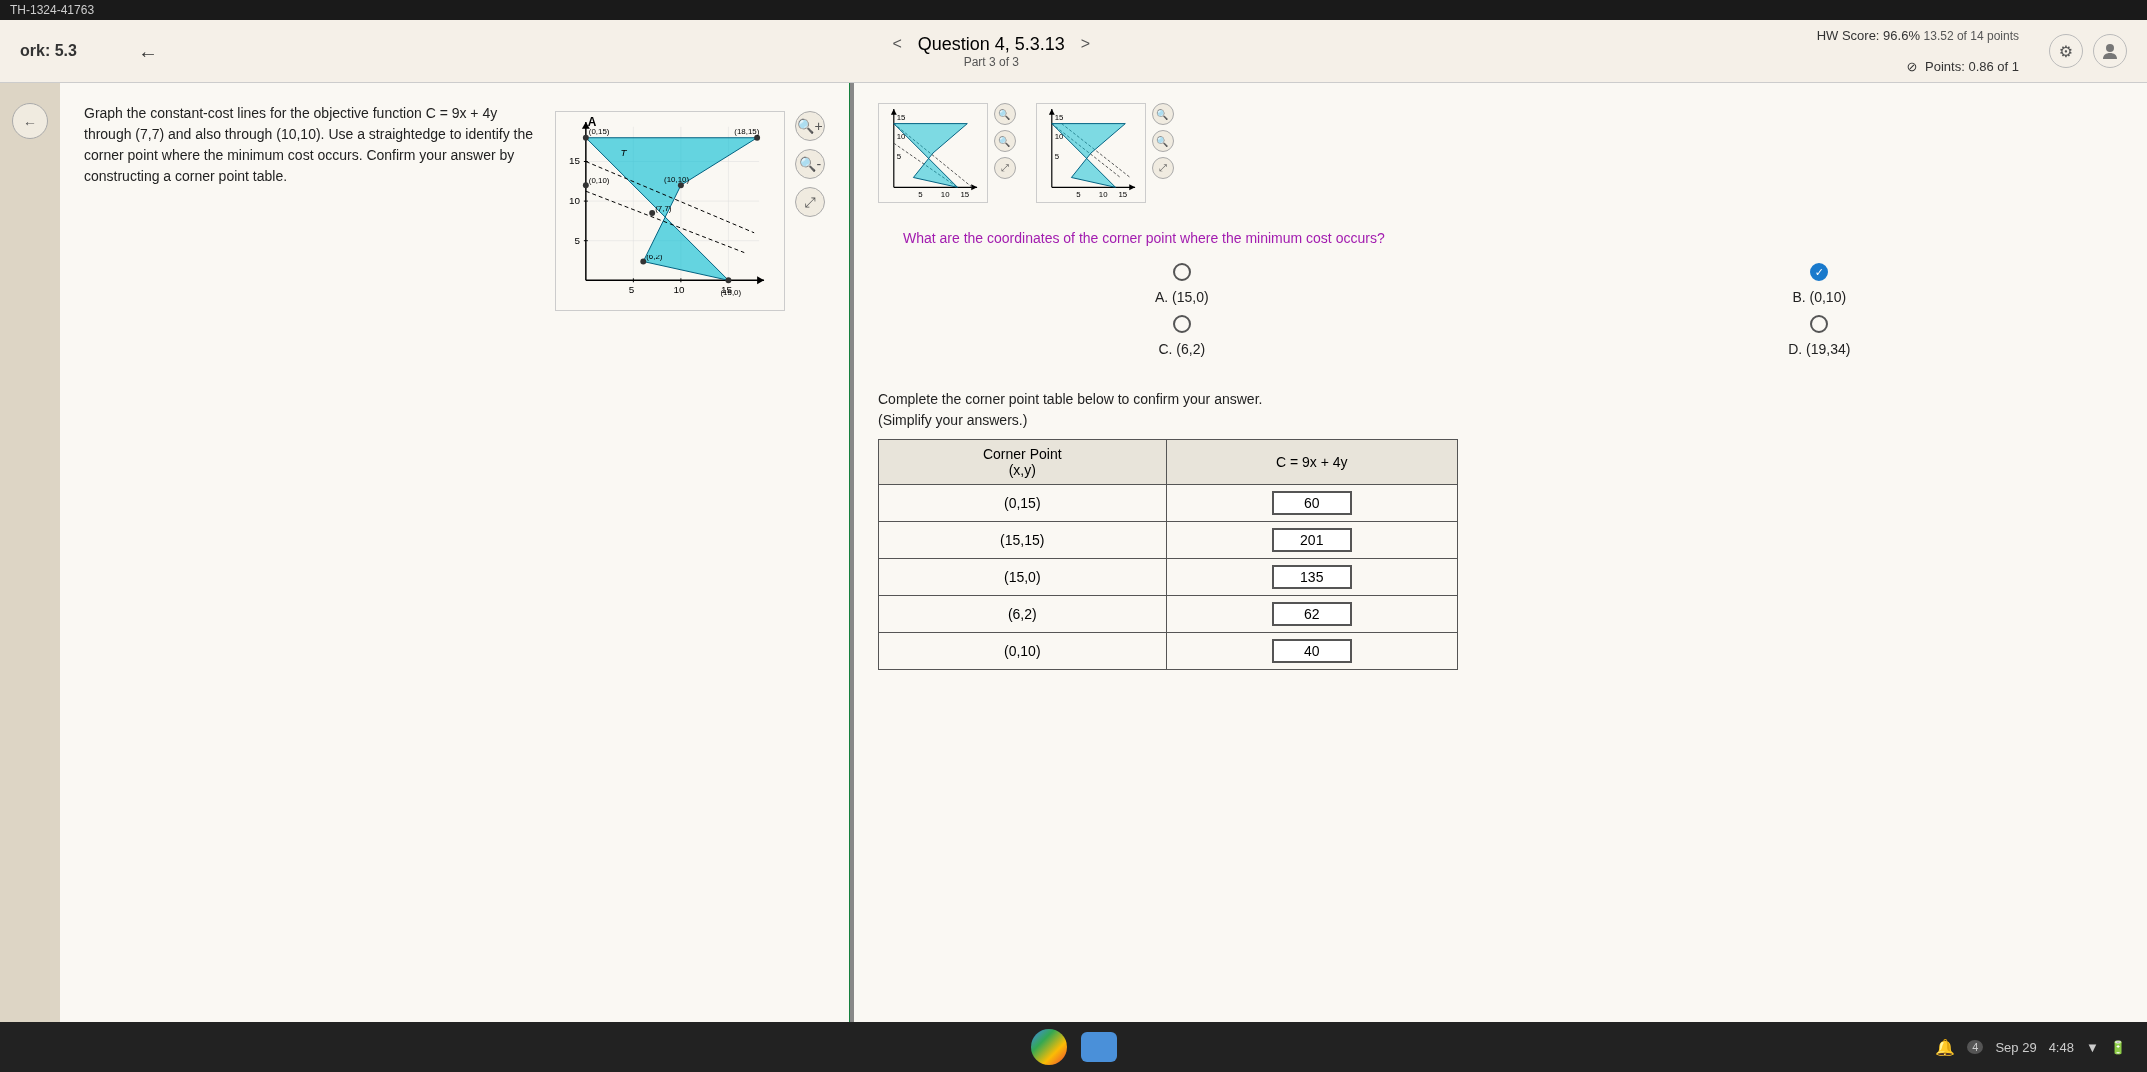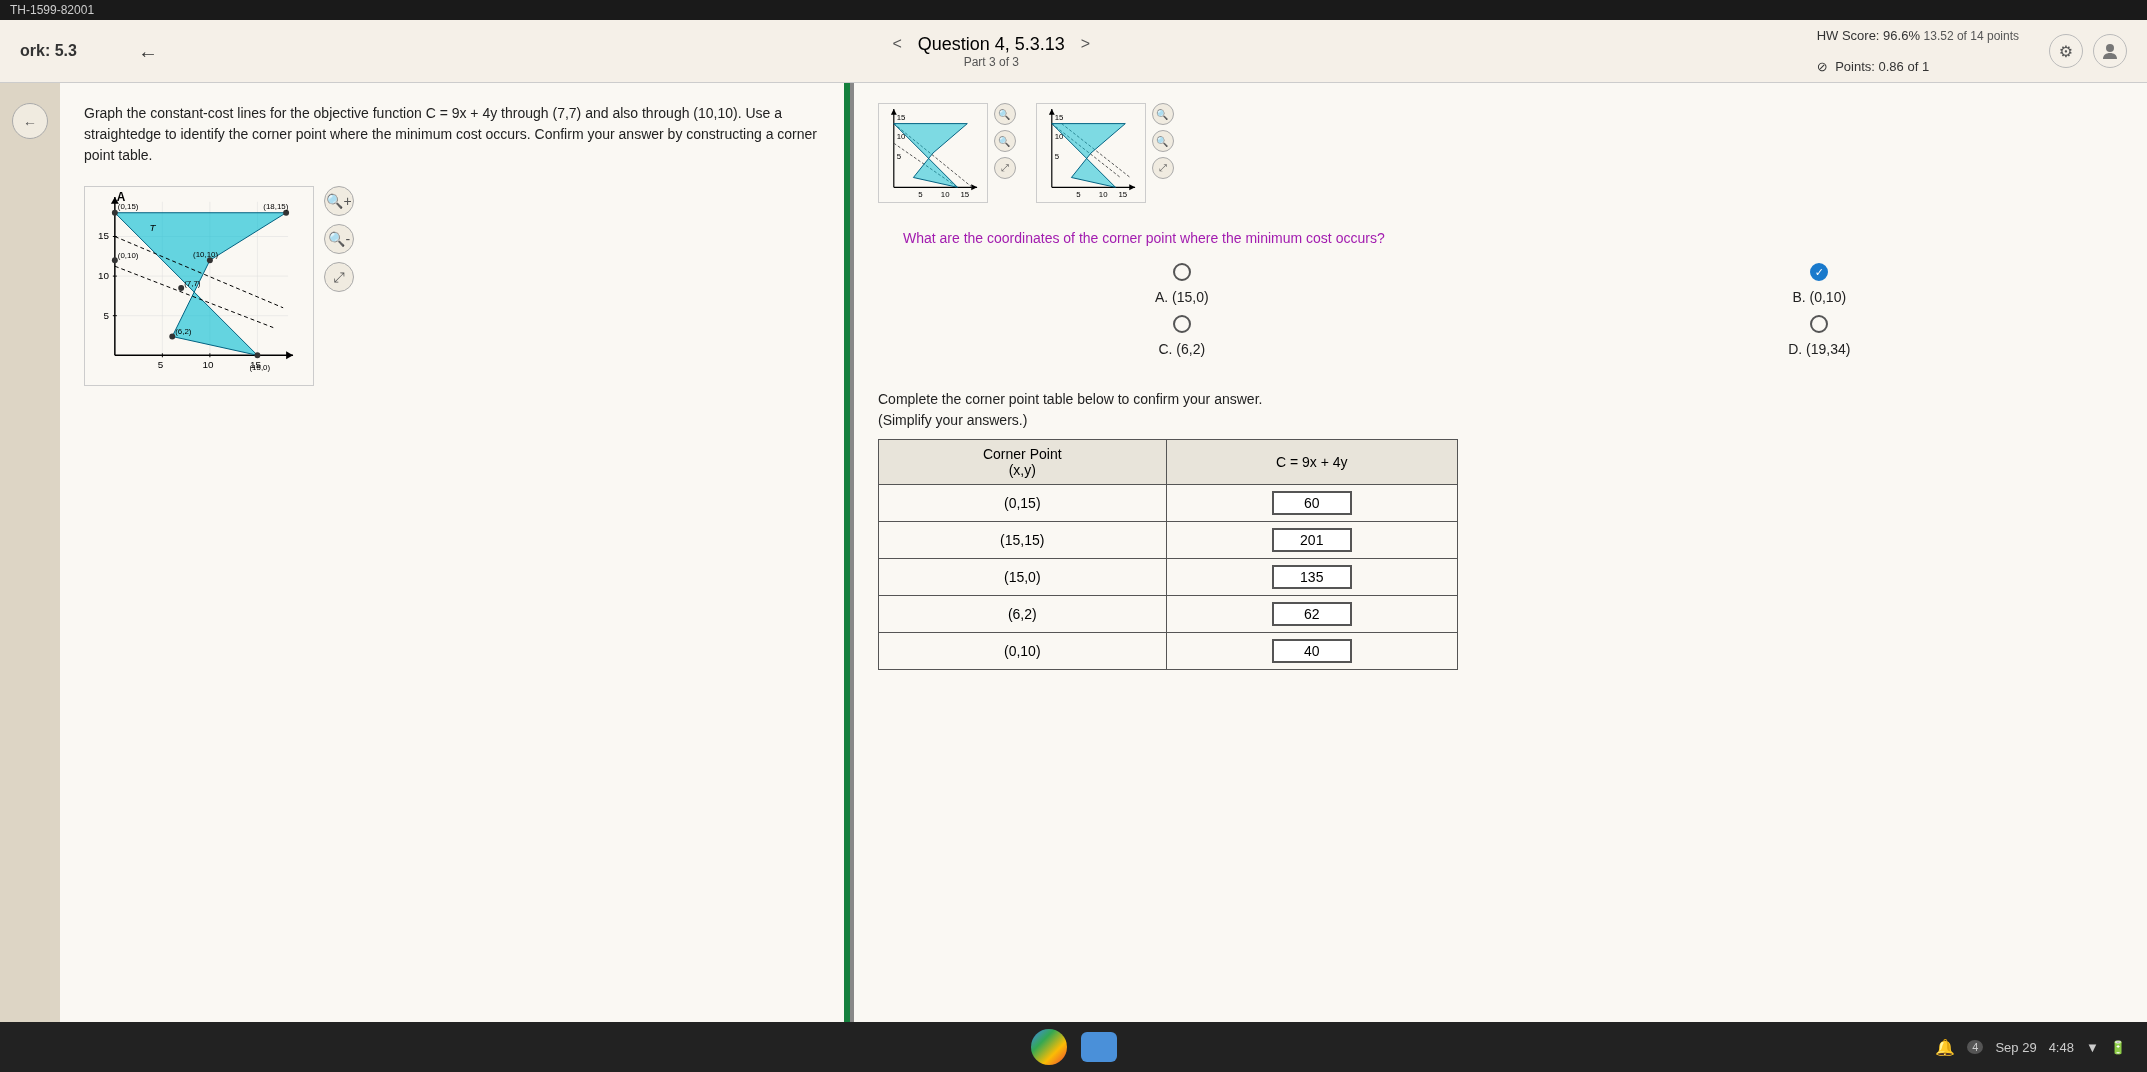--- a/index.html
+++ b/index.html
@@ -80,21 +80,21 @@
 
     .question-subtitle {
       font-size: 12px;
       color: #555;
       text-align: center;
     }
 
     .header-right {
       display: flex;
       flex-direction: column;
-      align-items: flex-start;
+      align-items: flex-end;
       gap: 16px;
     }
 
     .hw-score {
       font-size: 13px;
       color: #333;
     }
 
     .points-score {
       font-size: 13px;
@@ -151,23 +151,23 @@
       cursor: pointer;
       font-size: 14px;
       color: #555;
     }
 
     
     .question-panel {
       flex: 0 0 790px;
       background: #faf8f3;
       padding: 20px 24px;
-      border-right: 6px solid #15803d;
-      display: flex;
-      flex-direction: column;
+      border-right: 1px solid #15803d;
+      display: flex;
+      flex-direction: row;
       gap: 12px;
       overflow-y: auto;
     }
 
     .question-text {
       font-size: 14px;
       line-height: 1.5;
       color: #222;
     }
 
@@ -427,21 +427,21 @@
       font-size: 20px;
       cursor: pointer;
       color: #333;
       padding: 4px 8px;
     }
   </style>
 </head>
 <body>
 
 <div class="system-bar">
-  <span>TH-1599-82001</span>
+  <span>TH-1324-41763</span>
 </div>
 
 <div class="app-container">
 
   <div class="header-bar">
     <div class="header-left">ork: 5.3</div>
 
     <div class="back-arrow">←</div>
 
     <div class="header-center">

